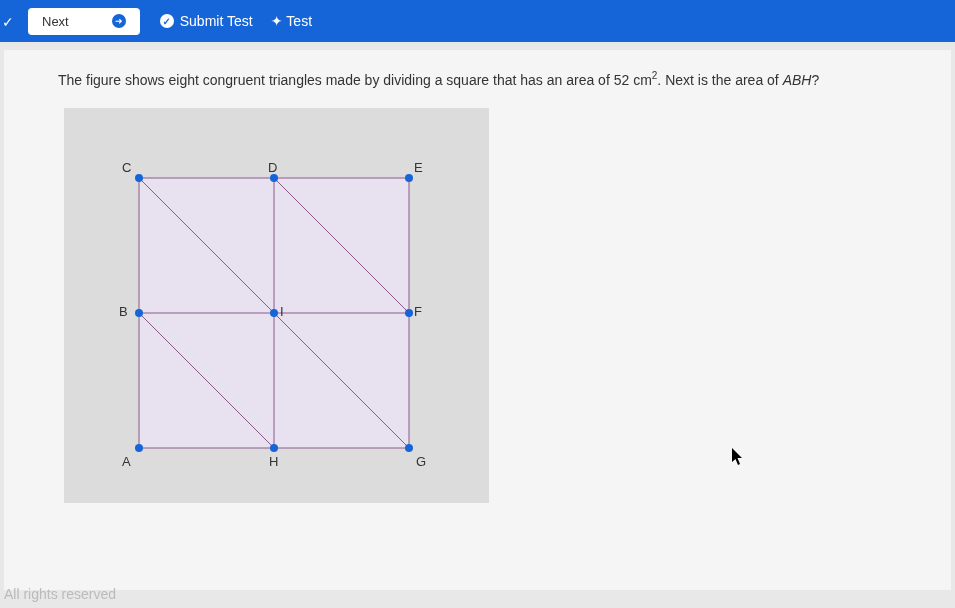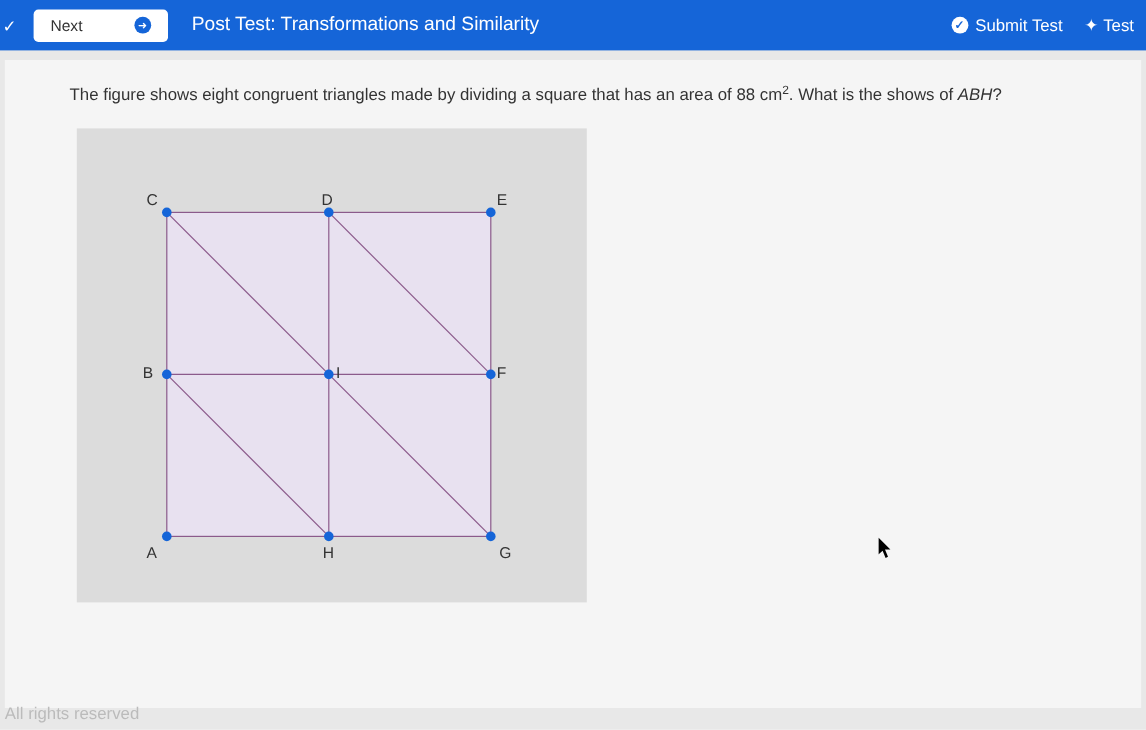--- a/index.html
+++ b/index.html
@@ -138,34 +138,33 @@
   </style>
 </head>
 <body>
 
 <div class="header">
   <span class="prev-check">✓</span>
   <button class="next-btn" style="margin-left:18px;gap:43px;">
     <span>Next</span>
     <span class="arrow-circle">➜</span>
   </button>
-  <div class="header-title">Post Test: Transformations and Similarity</div>
   <button class="submit-btn">
     <span class="check-circle">✓</span>
     <span>Submit Test</span>
   </button>
   <button class="read-btn">
     <span>✦</span>
     <span>Test</span>
   </button>
 </div>
 
 <div class="content">
   <div class="question">
-    <span>The figure shows eight congruent triangles made by dividing a square that has an area of 88 cm</span><sup>2</sup><span>. What is the shows of </span><i>ABH</i><span>?</span>
+    <span>The figure shows eight congruent triangles made by dividing a square that has an area of 52 cm</span><sup>2</sup><span>. Next is the area of </span><i>ABH</i><span>?</span>
   </div>
 
   <div class="figure-container">
     <svg class="figure-svg" width="290" height="290">
       <rect x="10" y="10" width="270" height="270" fill="#e8e1f0" stroke="#8b5a8b" stroke-width="1"></rect>
       <line x1="145" y1="10" x2="145" y2="280" stroke="#8b5a8b" stroke-width="1"></line>
       <line x1="10" y1="145" x2="280" y2="145" stroke="#8b5a8b" stroke-width="1"></line>
       <line x1="10" y1="10" x2="145" y2="145" stroke="#8b5a8b" stroke-width="1"></line>
       <line x1="145" y1="10" x2="280" y2="145" stroke="#8b5a8b" stroke-width="1"></line>
       <line x1="10" y1="145" x2="145" y2="280" stroke="#8b5a8b" stroke-width="1"></line>

